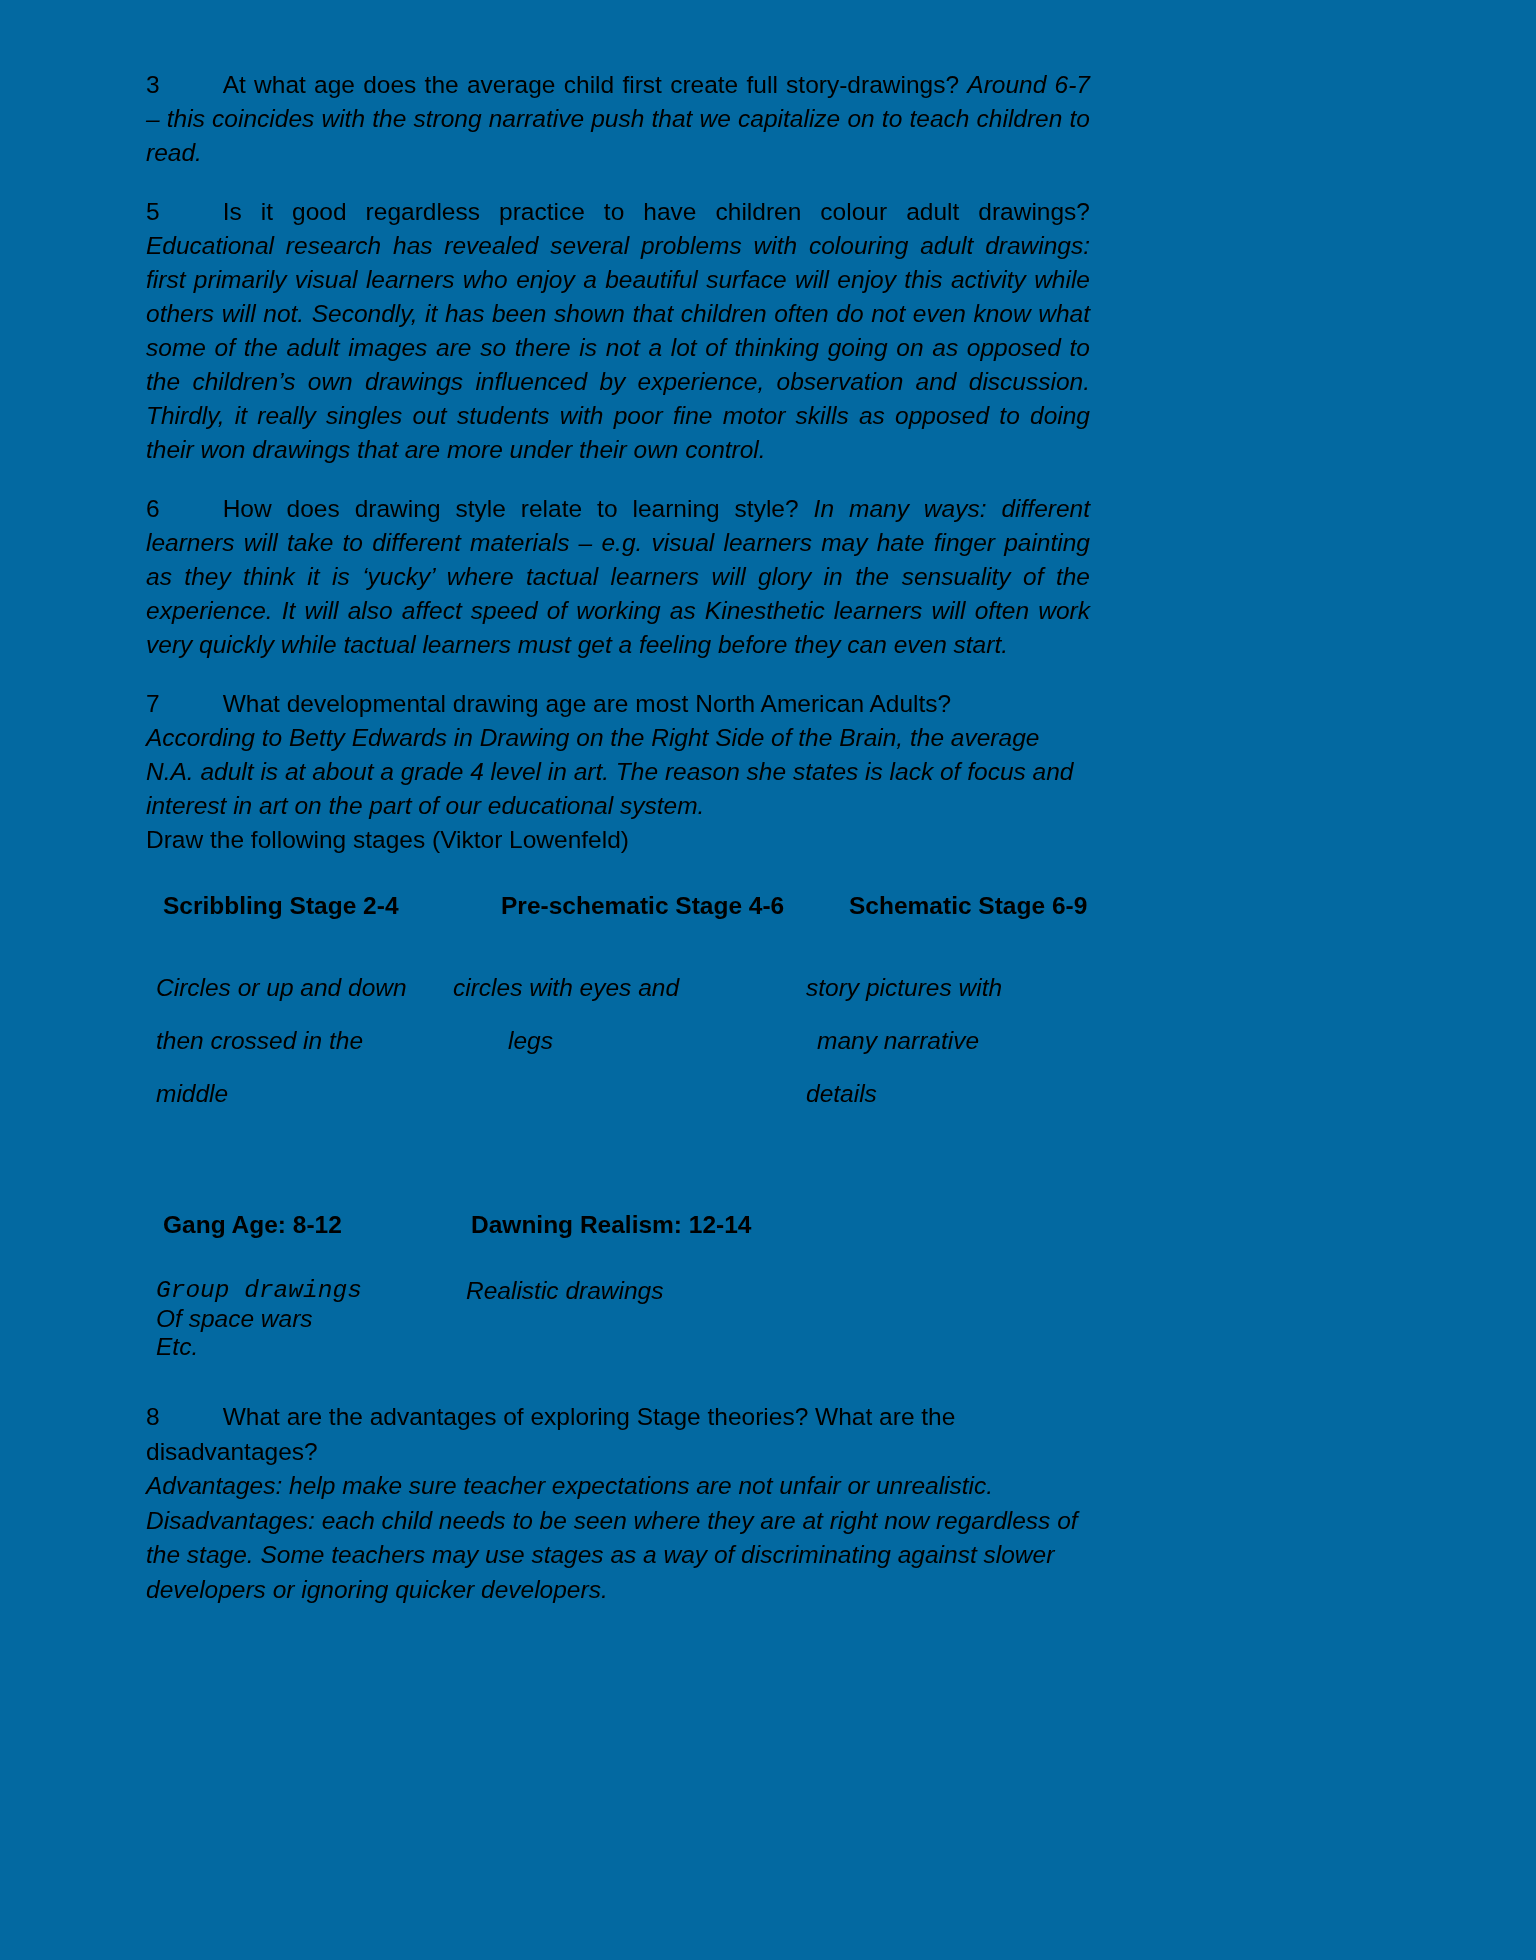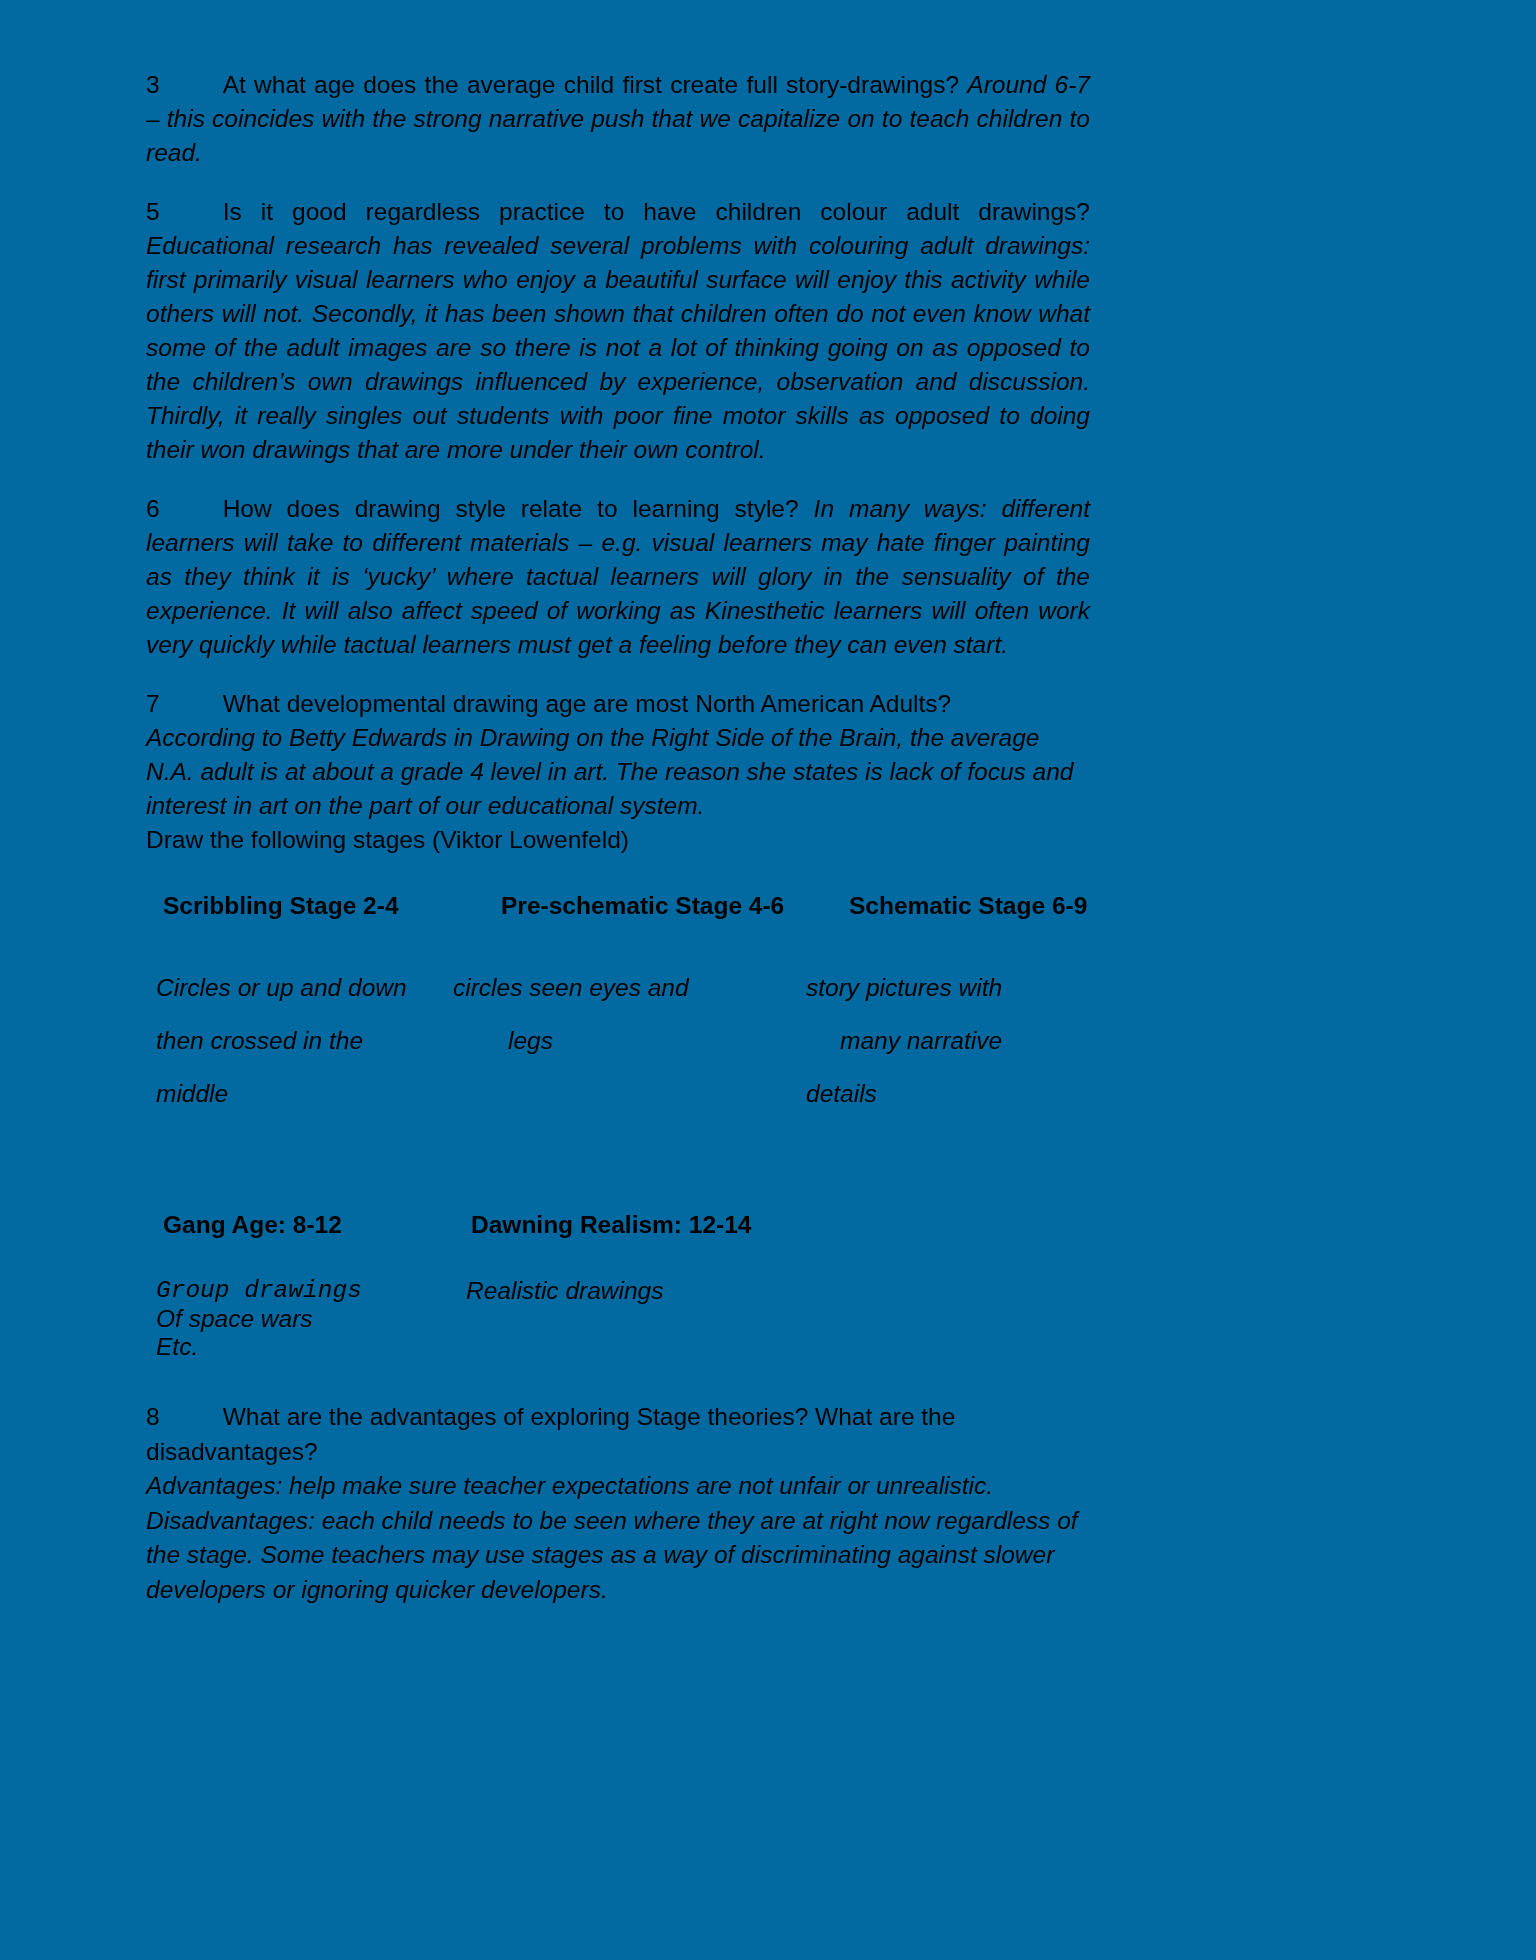--- a/index.html
+++ b/index.html
@@ -145,27 +145,27 @@
         <span style="left:0px;">Scribbling Stage 2-4</span>
         <span style="left:338px;">Pre-schematic Stage 4-6</span>
         <span style="left:686px;">Schematic Stage 6-9</span>
       </div>
 
       <div class="spacer-md"></div>
 
       <div class="stage-body-row">
         <div class="sb-line">
           <span class="cell" style="left:0px;">Circles or up and down</span>
-          <span class="cell" style="left:297px;">circles seen eyes and</span>
+          <span class="cell" style="left:297px;">circles with eyes and</span>
           <span class="cell" style="left:650px;">story pictures with</span>
         </div>
         <div class="sb-line">
           <span class="cell" style="left:0px;">then crossed in the</span>
           <span class="cell" style="left:352px;">legs</span>
-          <span class="cell" style="left:684px;">many narrative</span>
+          <span class="cell" style="left:661px;">many narrative</span>
         </div>
         <div class="sb-line">
           <span class="cell" style="left:0px;">middle</span>
           <span class="cell" style="left:352px;"></span>
           <span class="cell" style="left:650px;">details</span>
         </div>
       </div>
     </div>
 
     <div class="spacer-lg"></div>

